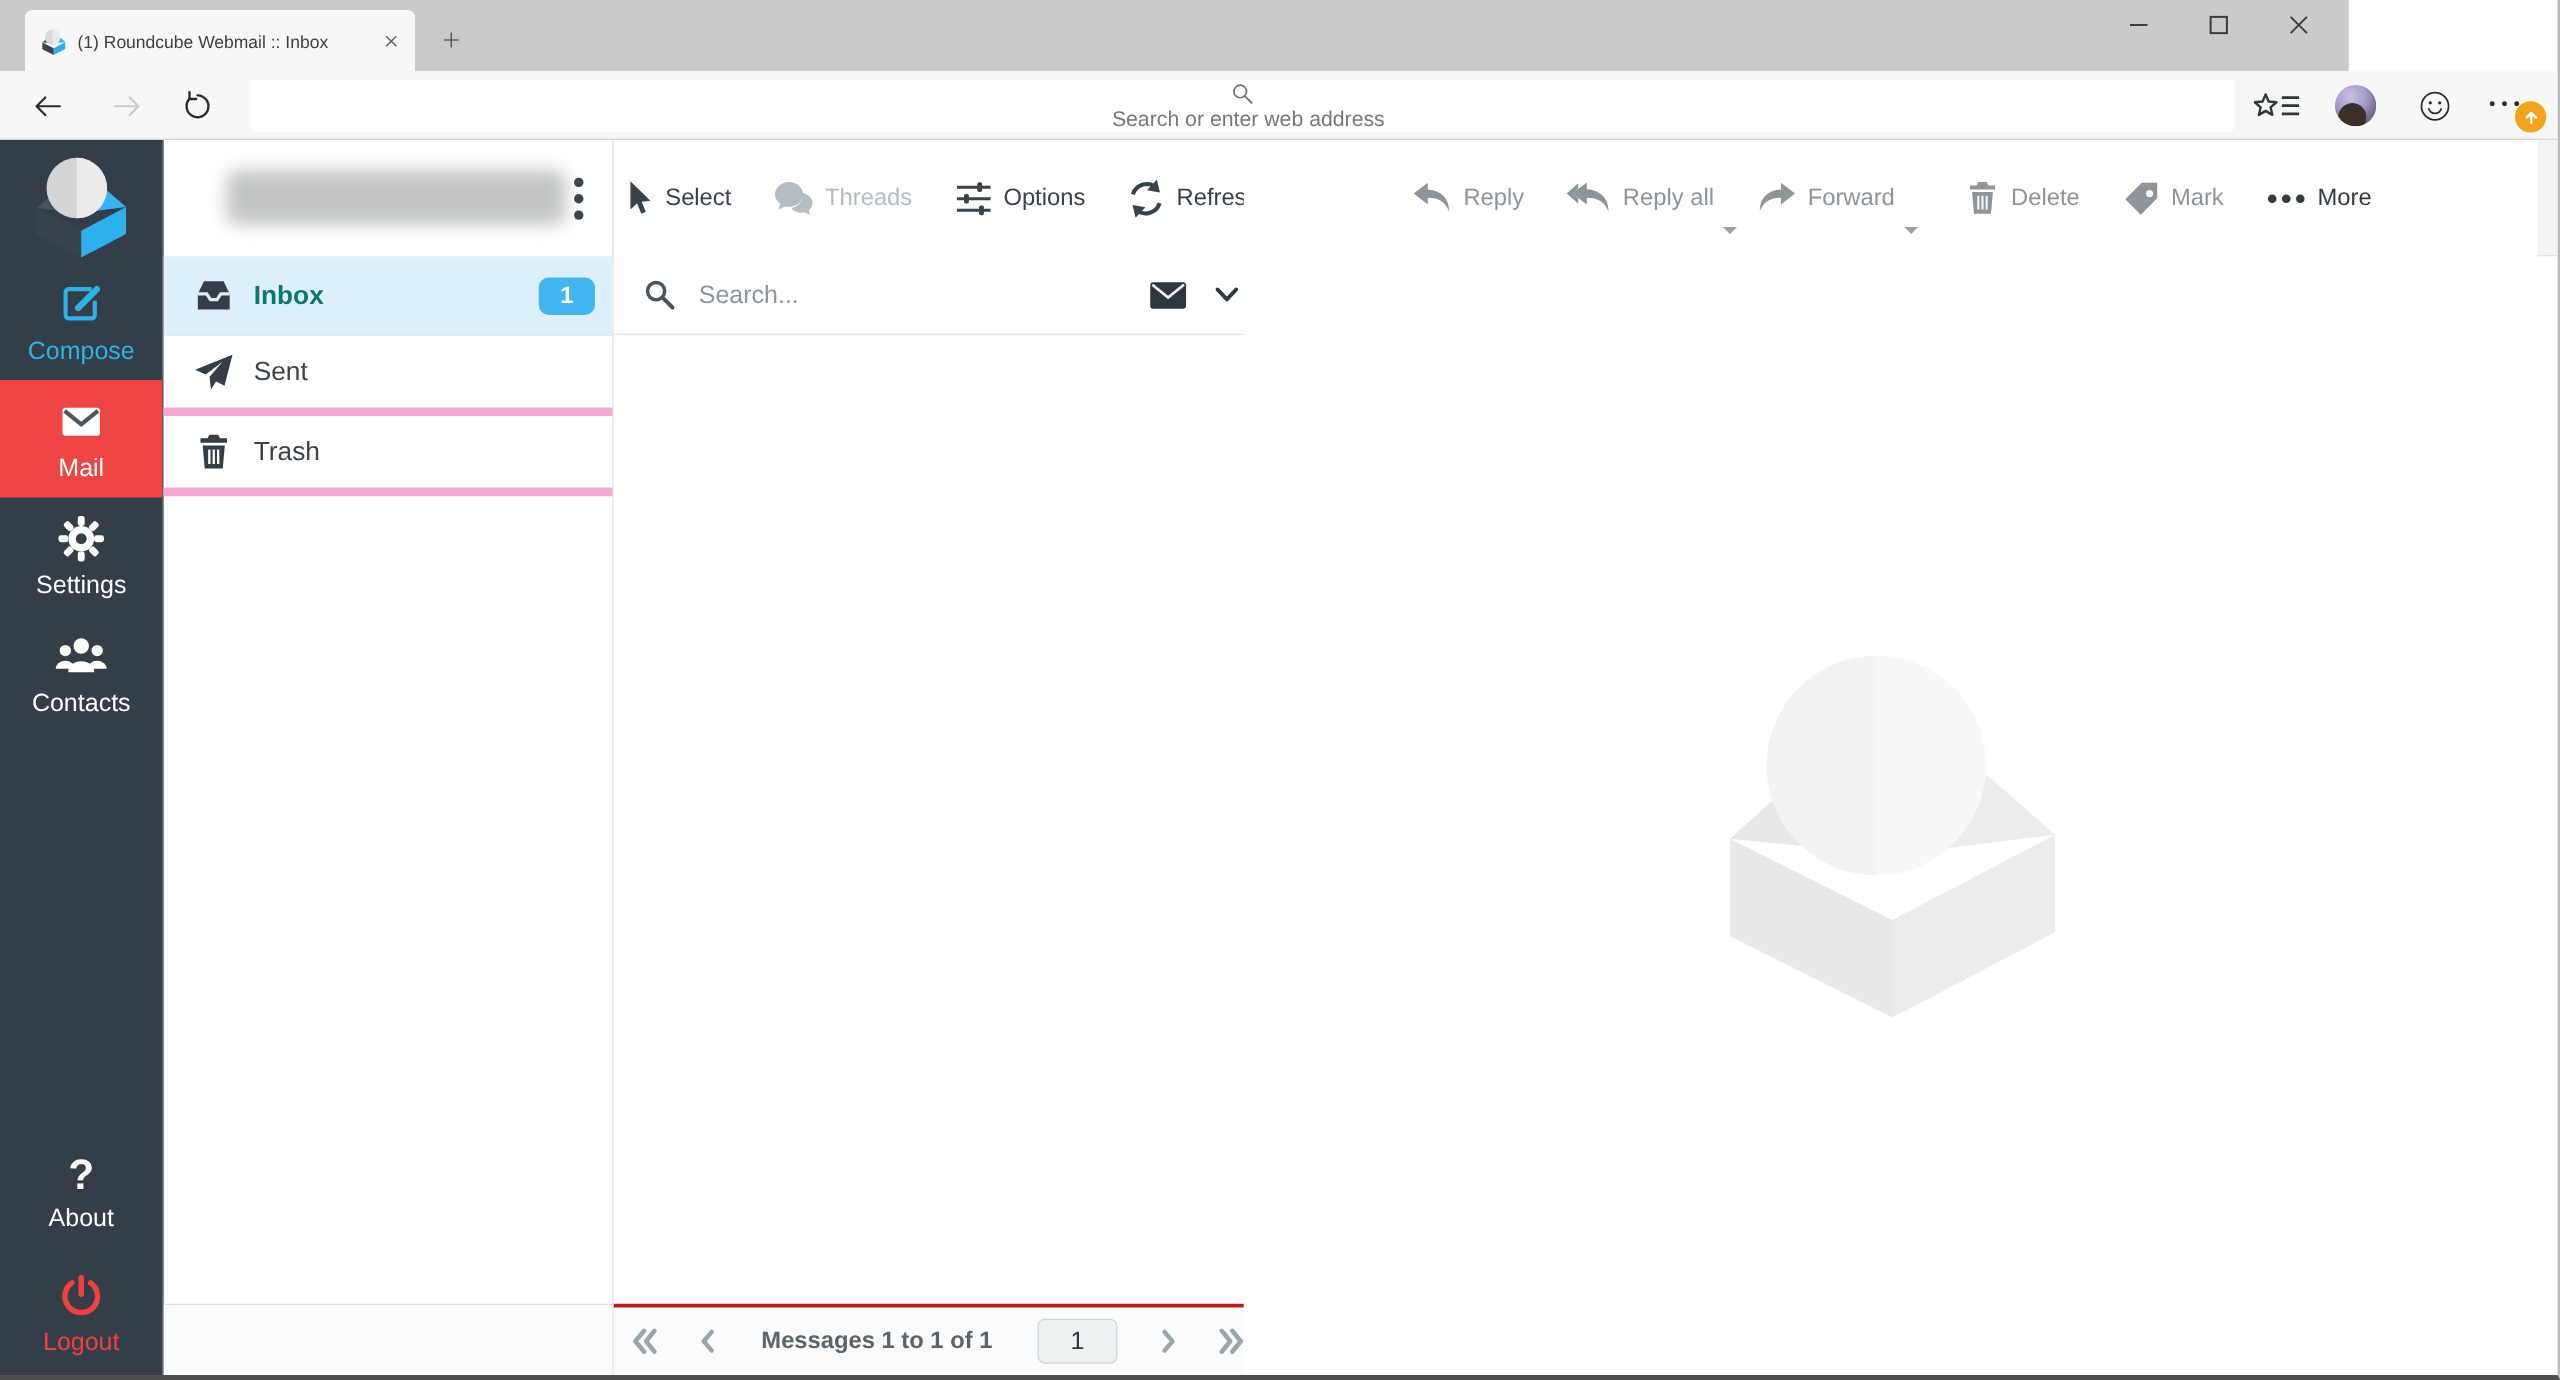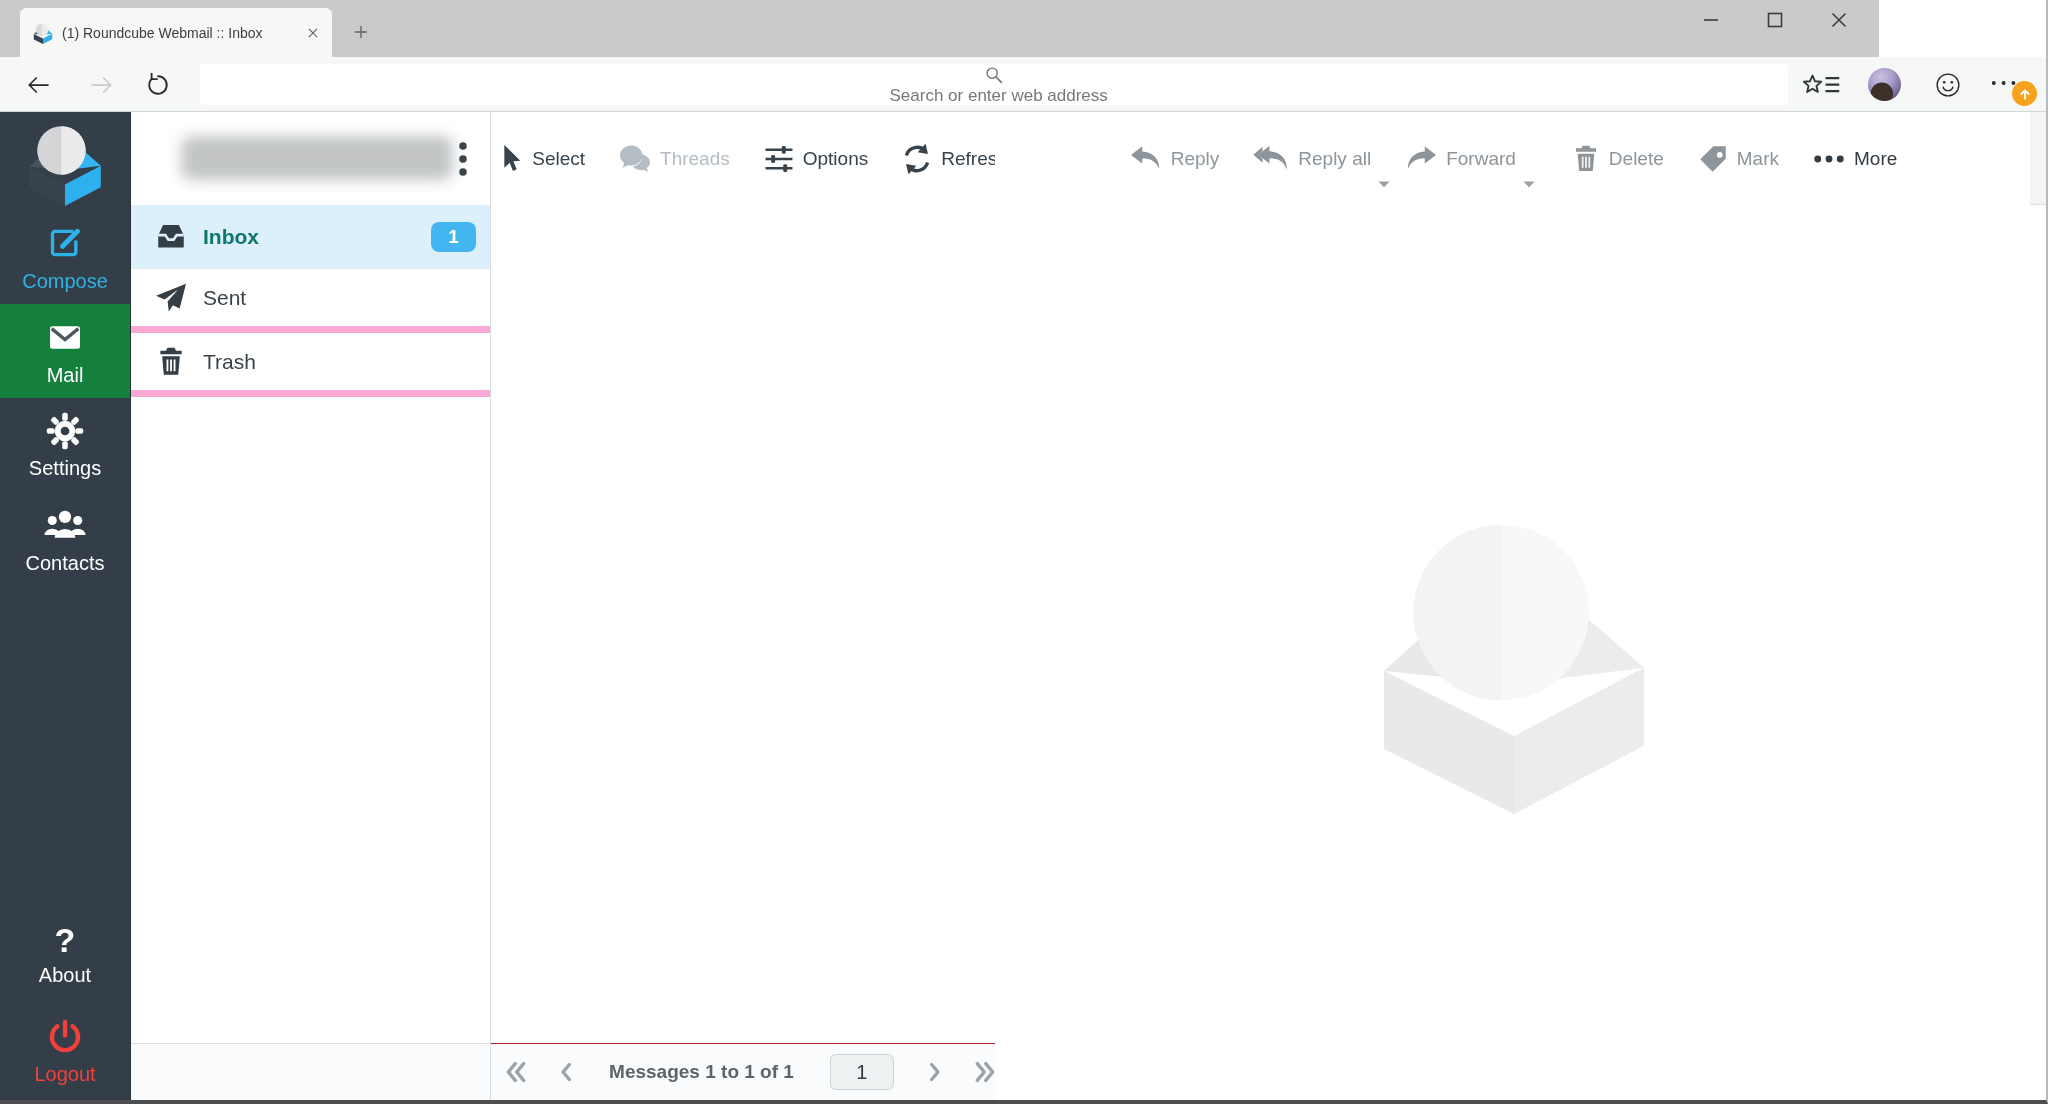--- a/index.html
+++ b/index.html
@@ -40,21 +40,21 @@
   .vdiv { position:absolute; top:0; width:1px; height:988px; background:#d9dcde; }
 
   
   .sidebar { position:absolute; left:0; top:0; width:130px; height:988px; background:#333e48;
              display:flex; flex-direction:column; align-items:stretch; color:#fff; }
   .side-logo { display:flex; justify-content:center; padding-top:8px; height:98px; }
   .side-item { display:flex; flex-direction:column; align-items:center; justify-content:center;
                gap:8px; height:94px; font-size:20px; color:#fff; cursor:default; }
   .side-item .lbl { line-height:1; }
   .side-item.accent { color:#2fb2e8; }
-  .side-item.active { background:#15803d; }
+  .side-item.active { background:#ef4444; }
   .side-spacer { flex:1; }
   .side-item.logout { color:#f4403c; height:99px; }
 
   
   .folders { position:absolute; left:131px; top:0; width:359px; height:988px; background:#fff; }
   .folders-header { position:absolute; left:0; top:0; width:359px; height:93px; }
   .blurname { position:absolute; left:50px; top:24px; width:272px; height:44px; background:#b3b6b8;
               border-radius:10px; filter:blur(7px); opacity:.8; }
   .kebab { position:absolute; right:10px; top:27px; width:34px; height:40px; display:flex;
            align-items:center; justify-content:center; }
@@ -88,21 +88,21 @@
 
   .msg-row { position:absolute; left:0; top:156px; width:519px; height:91px; border-bottom:1px solid #e8eaec;
              background:#fff; cursor:default; }
   .msg-line1 { display:flex; justify-content:space-between; padding:12px 42px 0 50px;
                font-size:20px; color:#717c83; }
   .msg-line2 { display:flex; align-items:center; gap:11px; padding:11px 20px 0 22px; }
   .unread-dot { width:15px; height:15px; border-radius:50%; background:#f2bf3a; flex:0 0 auto; }
   .msg-subject { font-size:21px; font-weight:bold; color:#2b353c; }
 
   .pagination { position:absolute; left:0; bottom:0; width:519px; height:57px; background:#fafbfc;
-                border-top:1px solid #b91c1c; display:flex; align-items:center; justify-content:center; gap:26px; }
+                border-top:3px solid #b91c1c; display:flex; align-items:center; justify-content:center; gap:26px; }
   .pg-btn { background:transparent; border:none; display:flex; align-items:center; justify-content:center; padding:0; }
   .pg-status { font-size:19px; font-weight:bold; color:#5a646b; margin:0 6px; }
   .pg-input { width:64px; height:36px; background:#eef1f2; border:1px solid #cfd4d7; border-radius:6px;
               text-align:center; font-size:20px; color:#2e383e; font-family:"Liberation Sans", sans-serif; margin:0 4px; }
 
   
   .mailview { position:absolute; left:995px; top:0; width:1035px; height:988px; background:#fff; }
   .watermark { position:absolute; left:363px; top:390px; width:312px; height:312px; }
 
   svg { display:block; }
@@ -381,20 +381,40 @@
             <path d="M9 19 A16 16 0 0 1 36 12.5" stroke="currentColor" stroke-width="4.6" fill="none"></path>
             <polygon points="36,2.5 39.5,17 25,14.5" fill="currentColor"></polygon>
             <path d="M39 29 A16 16 0 0 1 12 35.5" stroke="currentColor" stroke-width="4.6" fill="none"></path>
             <polygon points="12,45.5 8.5,31 23,33.5" fill="currentColor"></polygon>
           </svg>
         </span>
         <span class="tb-label">Refresh</span>
       </button>
     </div>
 
+    <div class="searchrow">
+      <span>
+        <svg width="30" height="30" viewBox="0 0 48 48">
+            <circle cx="19" cy="19" r="11" stroke="#4a545b" stroke-width="4.4" fill="none"></circle>
+            <path d="M28 28 L40 40" stroke="#4a545b" stroke-width="5" stroke-linecap="round"></path>
+          </svg>
+      </span>
+      <input placeholder="Search..." style="">
+      <span style="margin-right:18px">
+        <svg width="33" height="30" viewBox="0 0 48 44">
+            <rect x="3" y="7" width="42" height="31" rx="3.5" fill="#2c373f"></rect>
+            <path d="M5.5 10 L24 25 L42.5 10" stroke="#fff" stroke-width="3.2" fill="none"></path>
+          </svg>
+      </span>
+      <span>
+        <svg width="25" height="22" viewBox="0 0 48 44">
+            <path d="M9 13 L24 29 L39 13" stroke="#2c373f" stroke-width="6" fill="none" stroke-linecap="round" stroke-linejoin="round"></path>
+          </svg>
+      </span>
+    </div>
 
 
     <div class="pagination">
       <button class="pg-btn">
         <svg width="26" height="26" viewBox="0 0 34 32">
             <path d="M16 5 L7 16 L16 27 M27 5 L18 16 L27 27" stroke="#9ba4a9" stroke-width="4.6" fill="none" stroke-linecap="round" stroke-linejoin="round"></path>
           </svg>
       </button>
       <button class="pg-btn">
         <svg width="22" height="24" viewBox="0 0 24 32">

